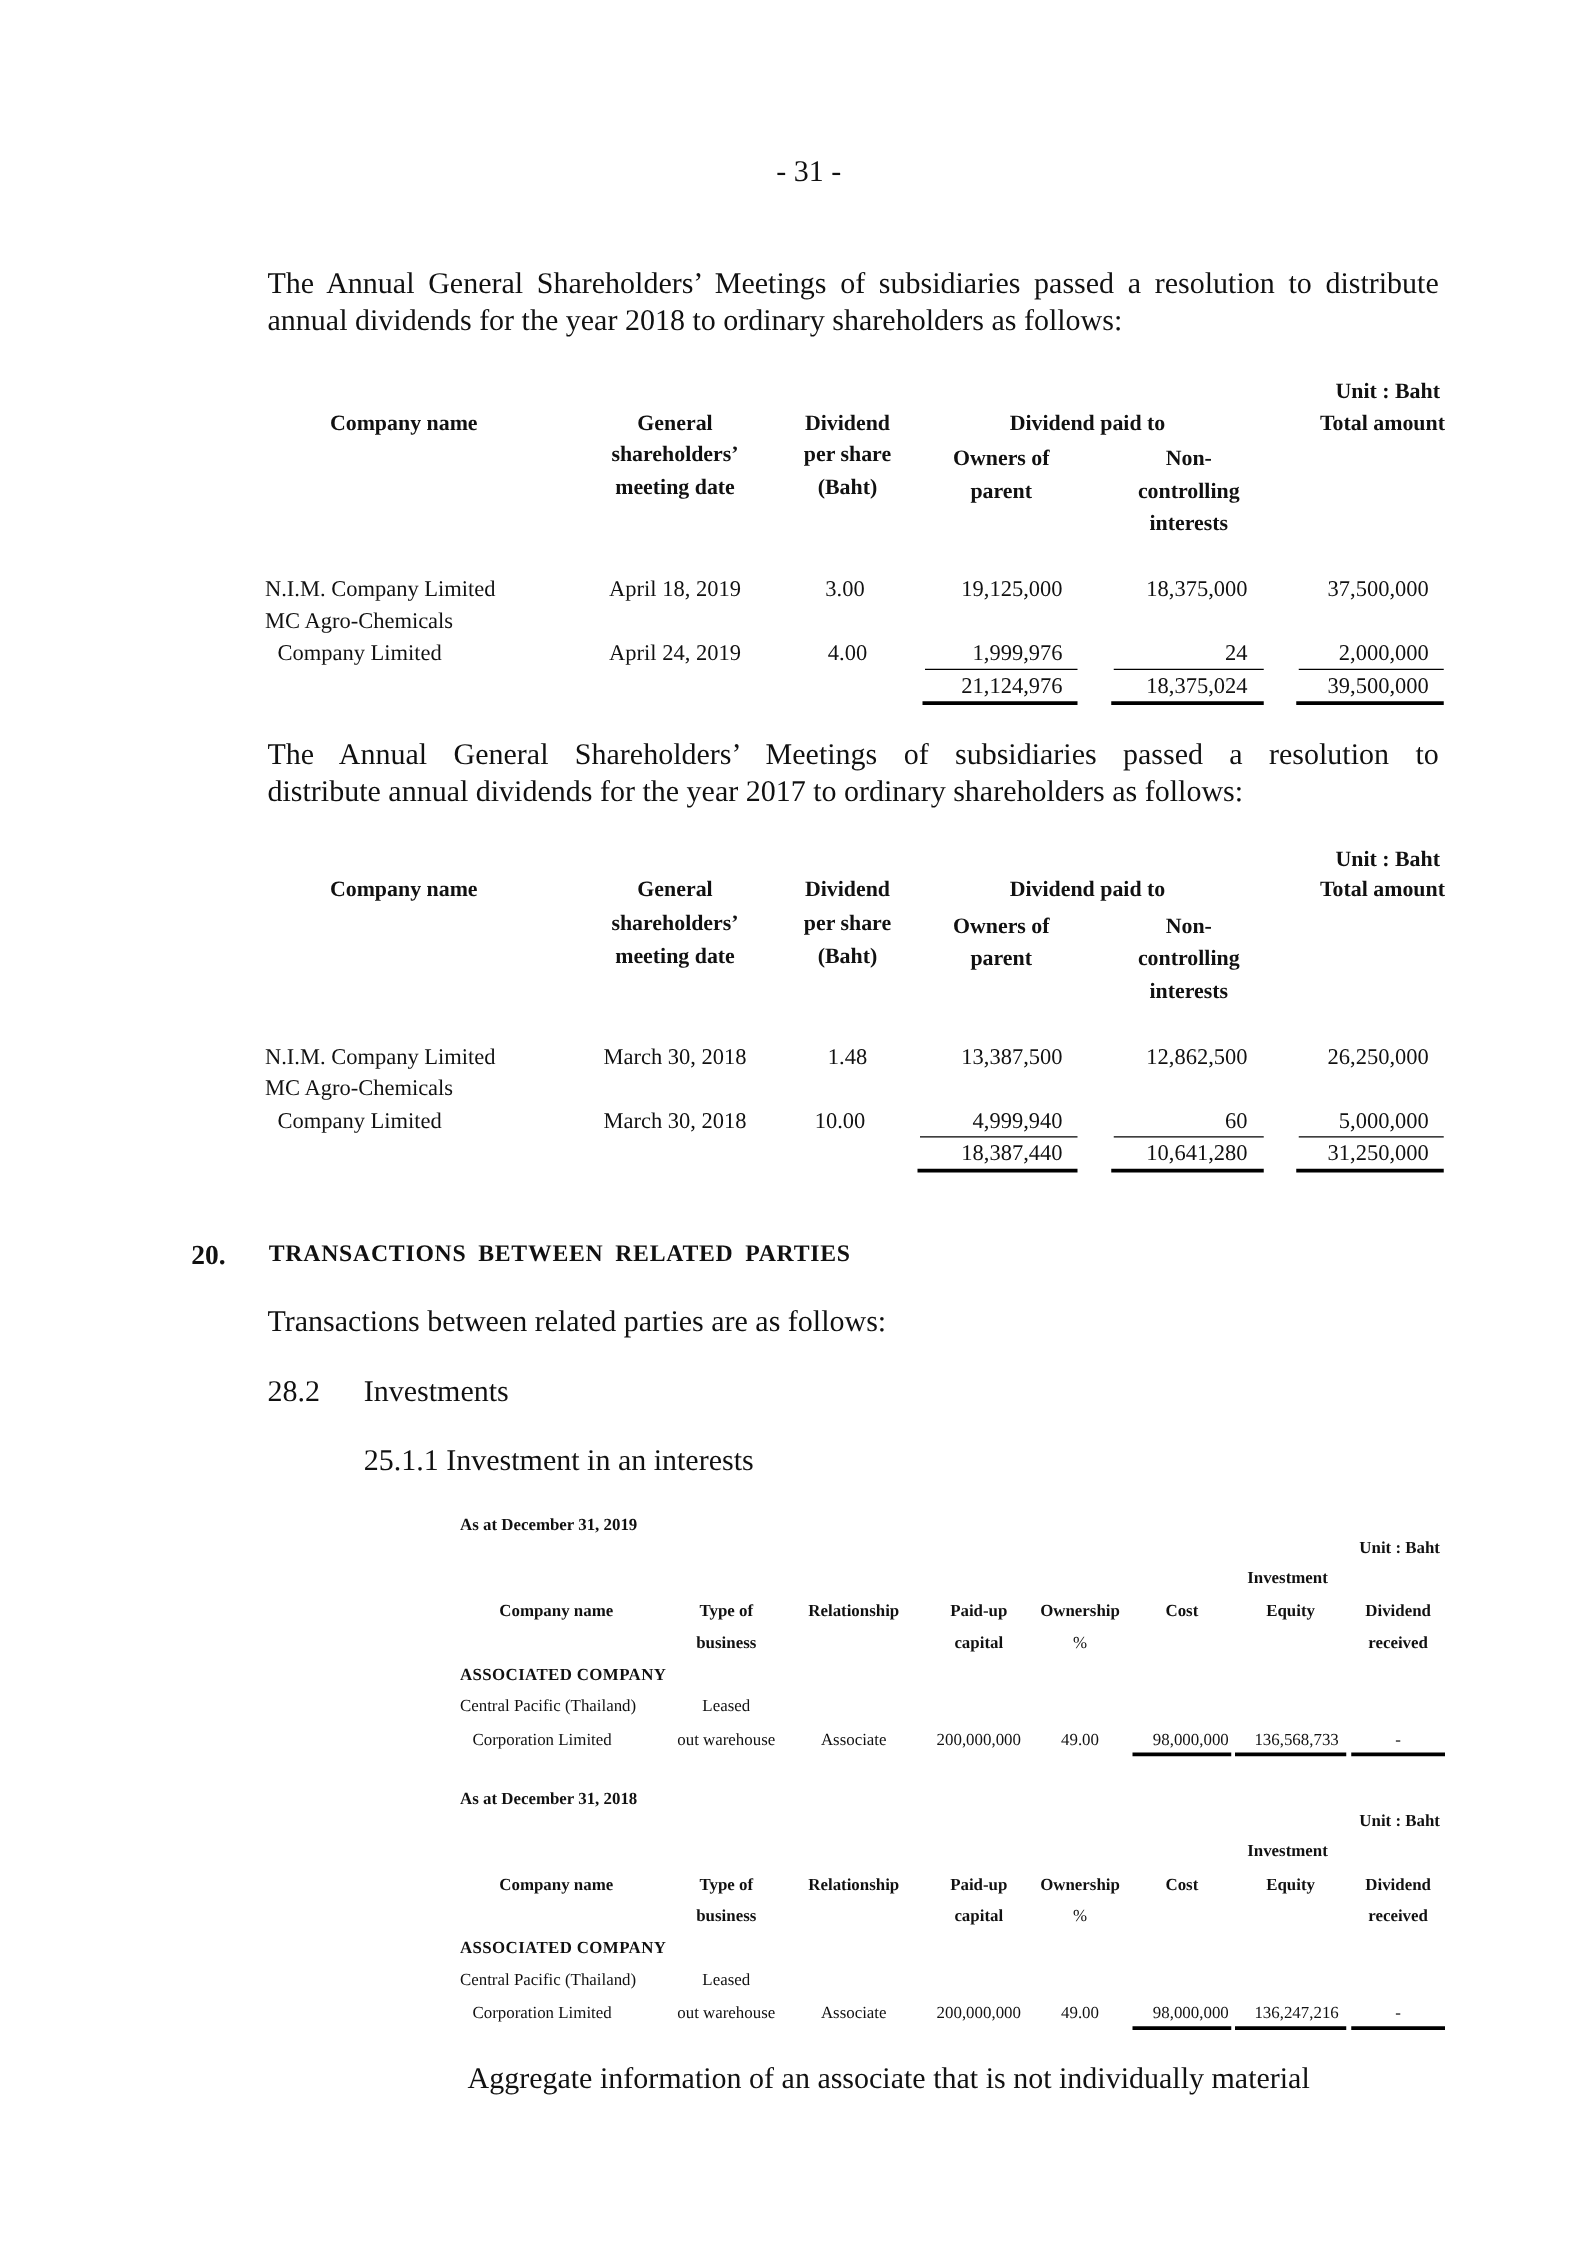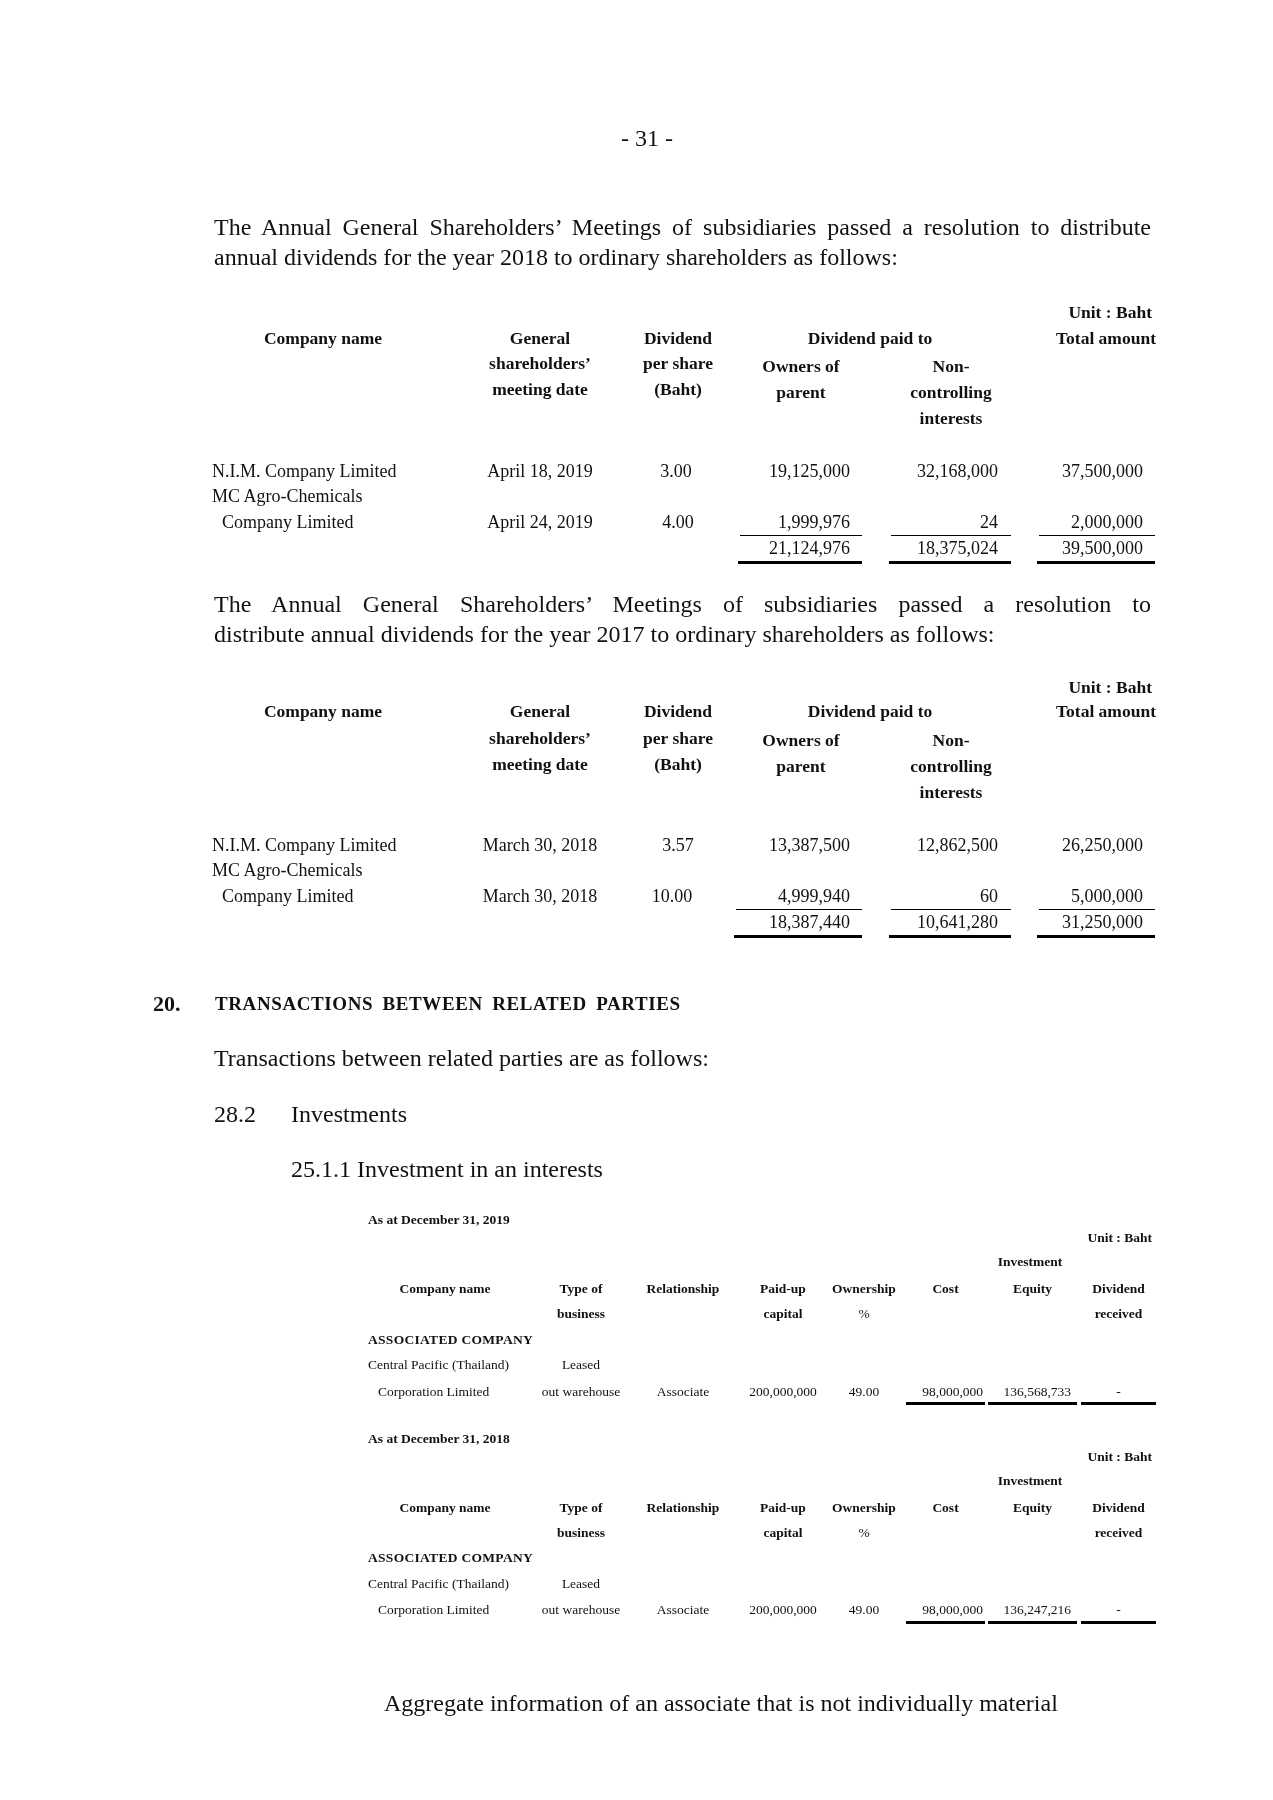--- a/index.html
+++ b/index.html
@@ -45,21 +45,21 @@
     <div class="abs hd" style="left:891px; top:353px; width:120px;">Non-</div>
     <div class="abs hd" style="left:891px; top:379px; width:120px;">controlling</div>
     <div class="abs hd" style="left:891px; top:405px; width:120px;">interests</div>
     <div class="abs hd" style="left:1026px; top:325px; width:130px; text-align:right;">Total amount</div>
 
     <div>
       <div class="abs cell" style="left:212px; top:459px;">N.I.M. Company Limited</div>
       <div class="abs cell ctr" style="left:470px; top:459px; width:140px;">April 18, 2019</div>
       <div class="abs cell ctr" style="left:616px; top:459px; width:120px;">3.00</div>
       <div class="abs cell num" style="left:740px; top:459px; width:110px;">19,125,000</div>
-      <div class="abs cell num" style="left:891px; top:459px; width:107px;">32,168,000</div>
+      <div class="abs cell num" style="left:891px; top:459px; width:107px;">18,375,000</div>
       <div class="abs cell num" style="left:1039px; top:459px; width:104px;">37,500,000</div>
     </div>
 
     <div>
       <div class="abs cell" style="left:212px; top:484px;">MC Agro-Chemicals</div>
       <div class="abs cell" style="left:222px; top:510px;">Company Limited</div>
       <div class="abs cell ctr" style="left:470px; top:510px; width:140px;">April 24, 2019</div>
       <div class="abs cell ctr" style="left:618px; top:510px; width:120px;">4.00</div>
       <div class="abs cell num" style="left:740px; top:510px; width:110px;">1,999,976</div>
       <div class="abs cell num" style="left:891px; top:510px; width:107px;">24</div>
@@ -97,21 +97,21 @@
     <div class="abs hd" style="left:740px; top:727px; width:122px;">Owners of</div>
     <div class="abs hd" style="left:740px; top:753px; width:122px;">parent</div>
     <div class="abs hd" style="left:891px; top:727px; width:120px;">Non-</div>
     <div class="abs hd" style="left:891px; top:753px; width:120px;">controlling</div>
     <div class="abs hd" style="left:891px; top:779px; width:120px;">interests</div>
     <div class="abs hd" style="left:1026px; top:698px; width:130px; text-align:right;">Total amount</div>
 
     <div>
       <div class="abs cell" style="left:212px; top:833px;">N.I.M. Company Limited</div>
       <div class="abs cell ctr" style="left:470px; top:833px; width:140px;">March 30, 2018</div>
-      <div class="abs cell ctr" style="left:618px; top:833px; width:120px;">3.57</div>
+      <div class="abs cell ctr" style="left:618px; top:833px; width:120px;">1.48</div>
       <div class="abs cell num" style="left:740px; top:833px; width:110px;">13,387,500</div>
       <div class="abs cell num" style="left:891px; top:833px; width:107px;">12,862,500</div>
       <div class="abs cell num" style="left:1039px; top:833px; width:104px;">26,250,000</div>
     </div>
     <div>
       <div class="abs cell" style="left:212px; top:858px;">MC Agro-Chemicals</div>
       <div class="abs cell" style="left:222px; top:884px;">Company Limited</div>
       <div class="abs cell ctr" style="left:470px; top:884px; width:140px;">March 30, 2018</div>
       <div class="abs cell ctr" style="left:612px; top:884px; width:120px;">10.00</div>
       <div class="abs cell num" style="left:740px; top:884px; width:110px;">4,999,940</div>
@@ -208,13 +208,13 @@
     <div class="abs small ctr" style="left:824px; top:1601px; width:80px;">49.00</div>
     <div class="abs small num" style="left:906px; top:1601px; width:77px;">98,000,000</div>
     <div class="abs small num" style="left:988px; top:1601px; width:83px;">136,247,216</div>
     <div class="abs small ctr" style="left:1081px; top:1601px; width:75px;">-</div>
   </div>
   <div class="ul2" style="left:906px; top:1621px; width:79px;"></div>
   <div class="ul2" style="left:988px; top:1621px; width:89px;"></div>
   <div class="ul2" style="left:1081px; top:1621px; width:75px;"></div>
 </div>
 
-<div class="abs body24" style="left:384px; top:1650px;margin-top:40px;">Aggregate information of an associate that is not individually material</div>
+<div class="abs body24" style="left:374px; top:1650px;">Aggregate information of an associate that is not individually material</div>
 
 </body></html>

